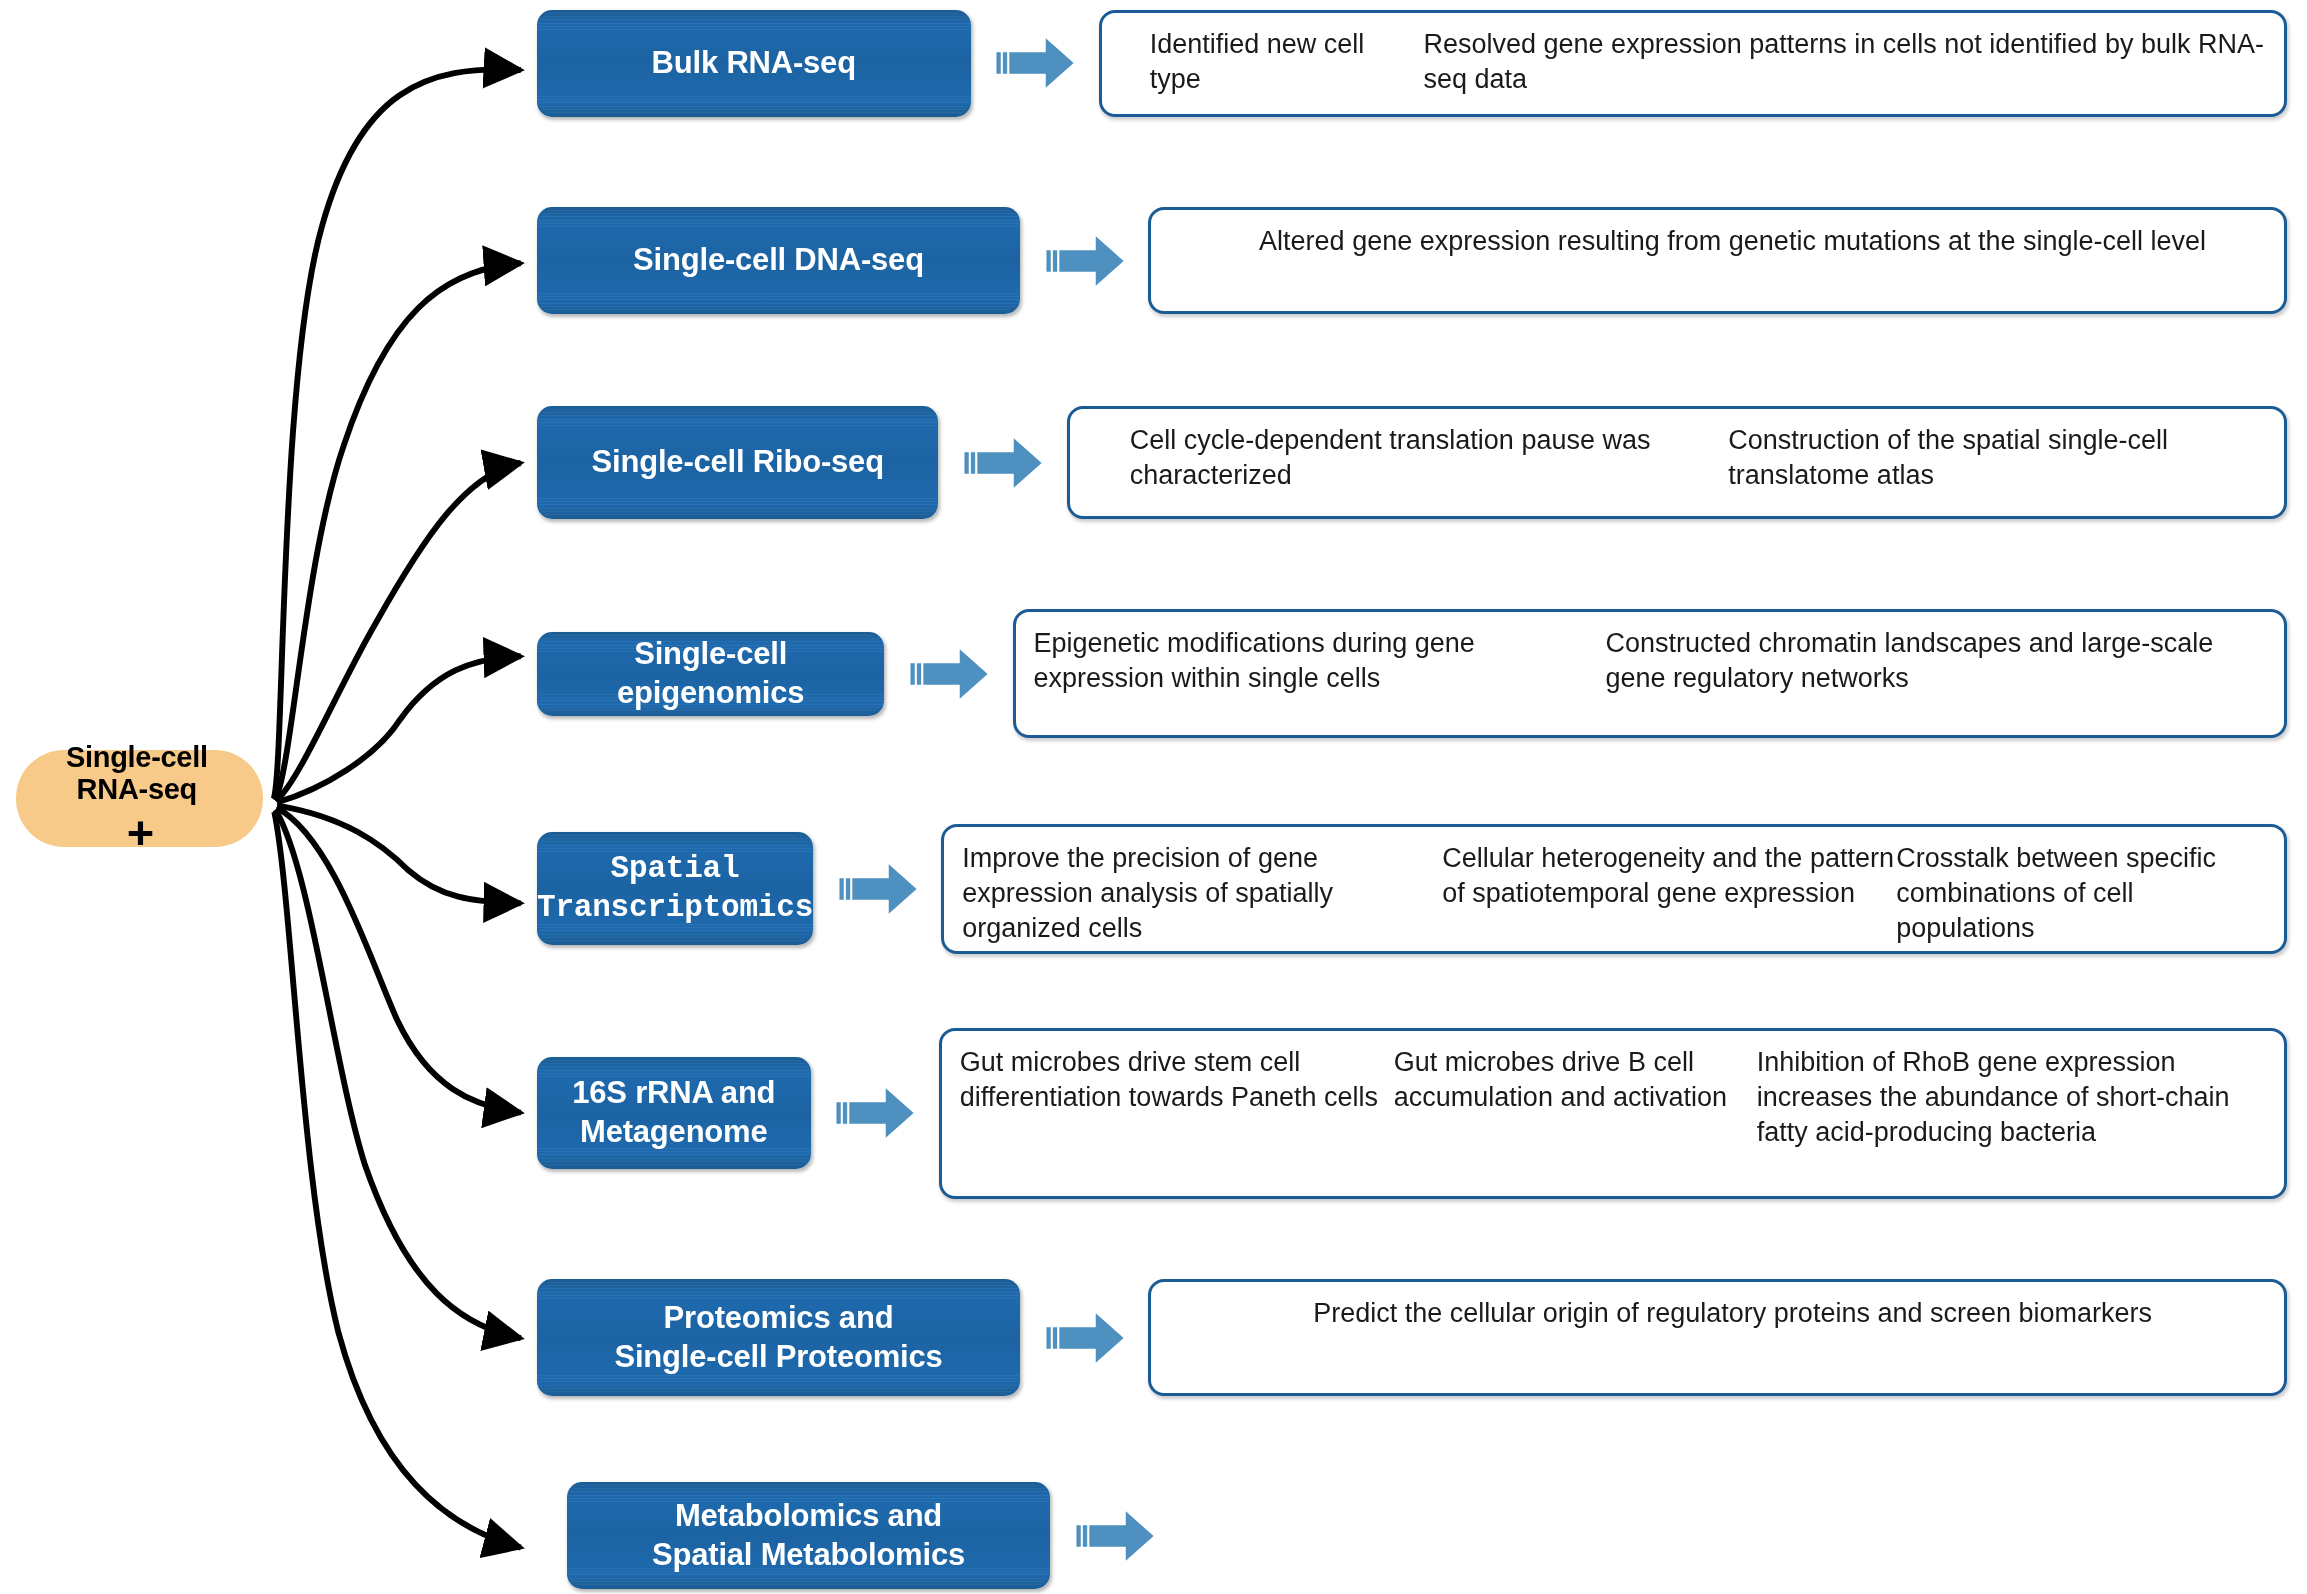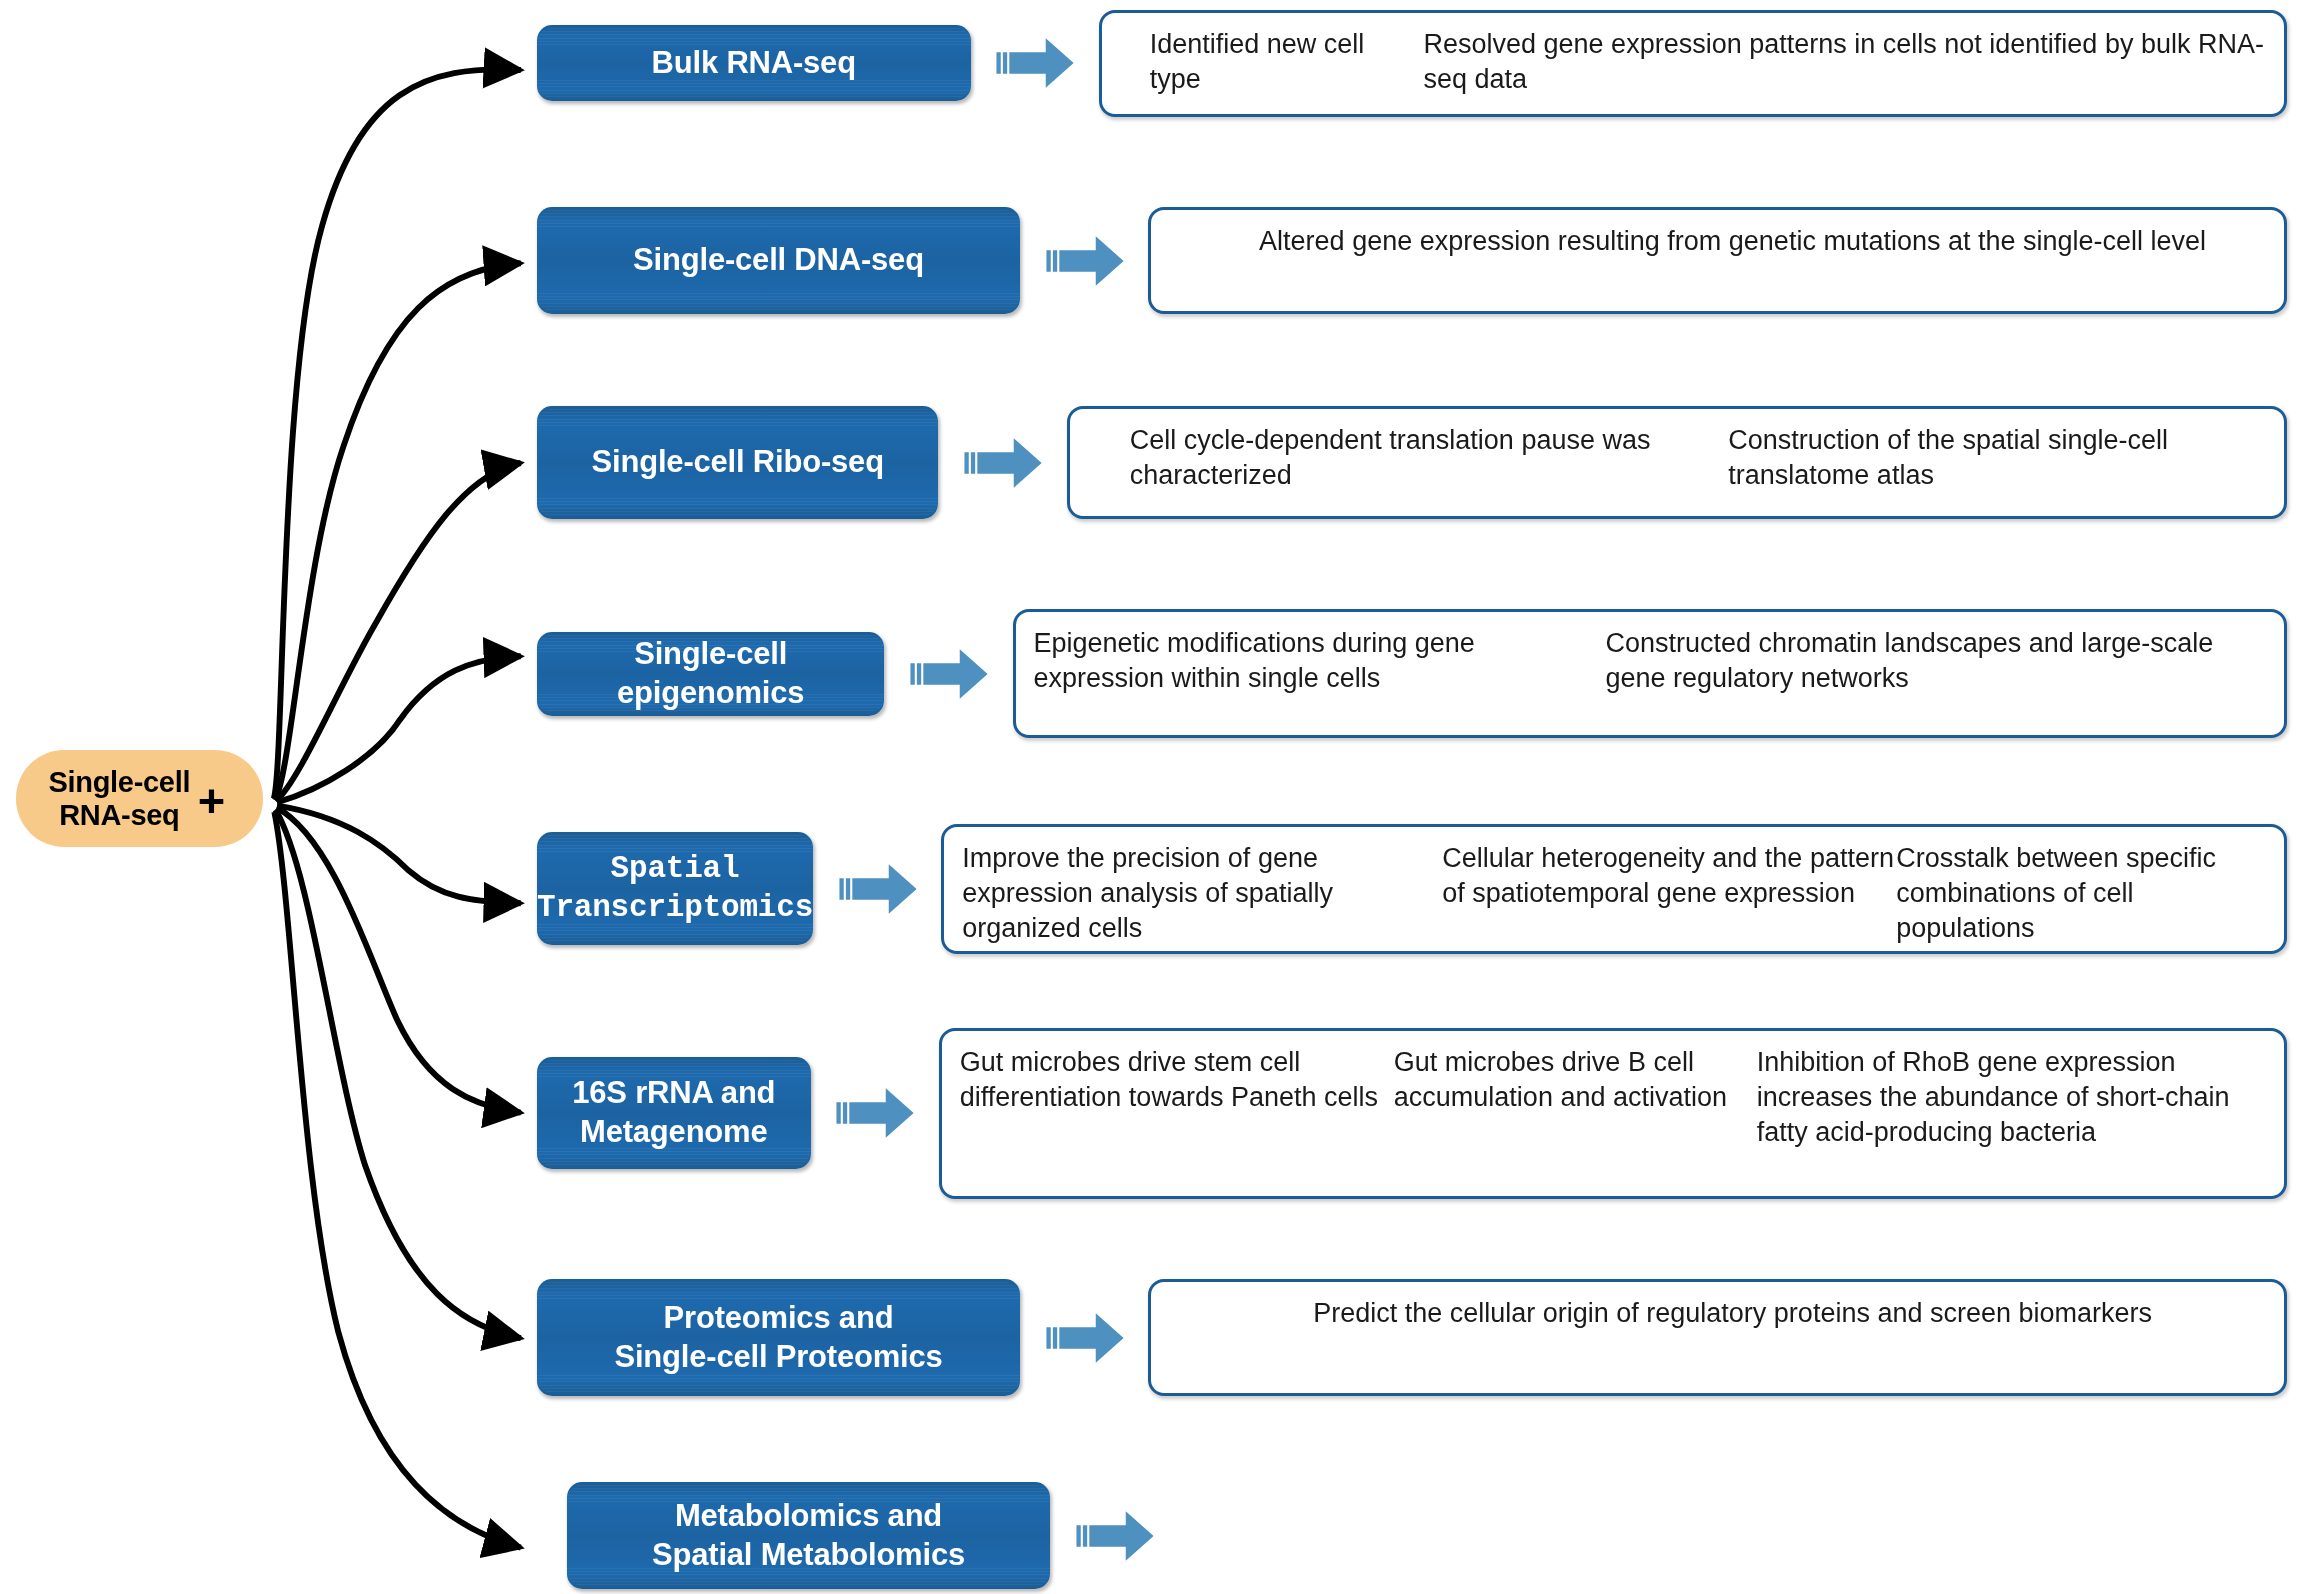--- a/index.html
+++ b/index.html
@@ -38,20 +38,21 @@
     top: 750px;
     width: 247px;
     height: 97px;
     background: #F8CA89;
     border-radius: 48px / 48px;
     display: flex;
     align-items: center;
     justify-content: center;
     box-sizing: border-box;
     padding-right: 5.4px;
+    flex-direction: column;
   }
   .hub-label {
     font-size: 29px;
     font-weight: bold;
     color: #000000;
     line-height: 1.12;
     text-align: center;
     white-space: pre-line;
     letter-spacing: -0.3px;
   }
@@ -167,21 +168,21 @@
     </g>
   </svg>
 
   <div class="hub">
     <span class="hub-label">Single-cell
 RNA-seq</span>
     <span class="hub-plus">+</span>
   </div>
 
   <div class="row" style="left:537px; top:9.7px; width:1750px; height:107px;">
-    <div class="omics-box" style="height:76px;">Bulk RNA-seq</div>
+    <div class="omics-box" style="height:107px;">Bulk RNA-seq</div>
     <svg class="block-arrow" viewBox="0 0 150 112">
       <path d="M 8 36 L 8 76 M 20 36 L 20 76" stroke="#4E90C0" stroke-width="8" fill="none"></path>
       <path d="M 28 36 L 96 36 L 96 10 L 148 56 L 96 102 L 96 76 L 28 76 Z" fill="#4E90C0"></path>
     </svg>
     <div class="outcome-box indented" style="height:107px;">
       <div class="outcome-line">Identified new cell type</div>
       <div class="outcome-line">Resolved gene expression patterns in cells not identified by bulk RNA-seq data</div>
     </div>
   </div>
 

